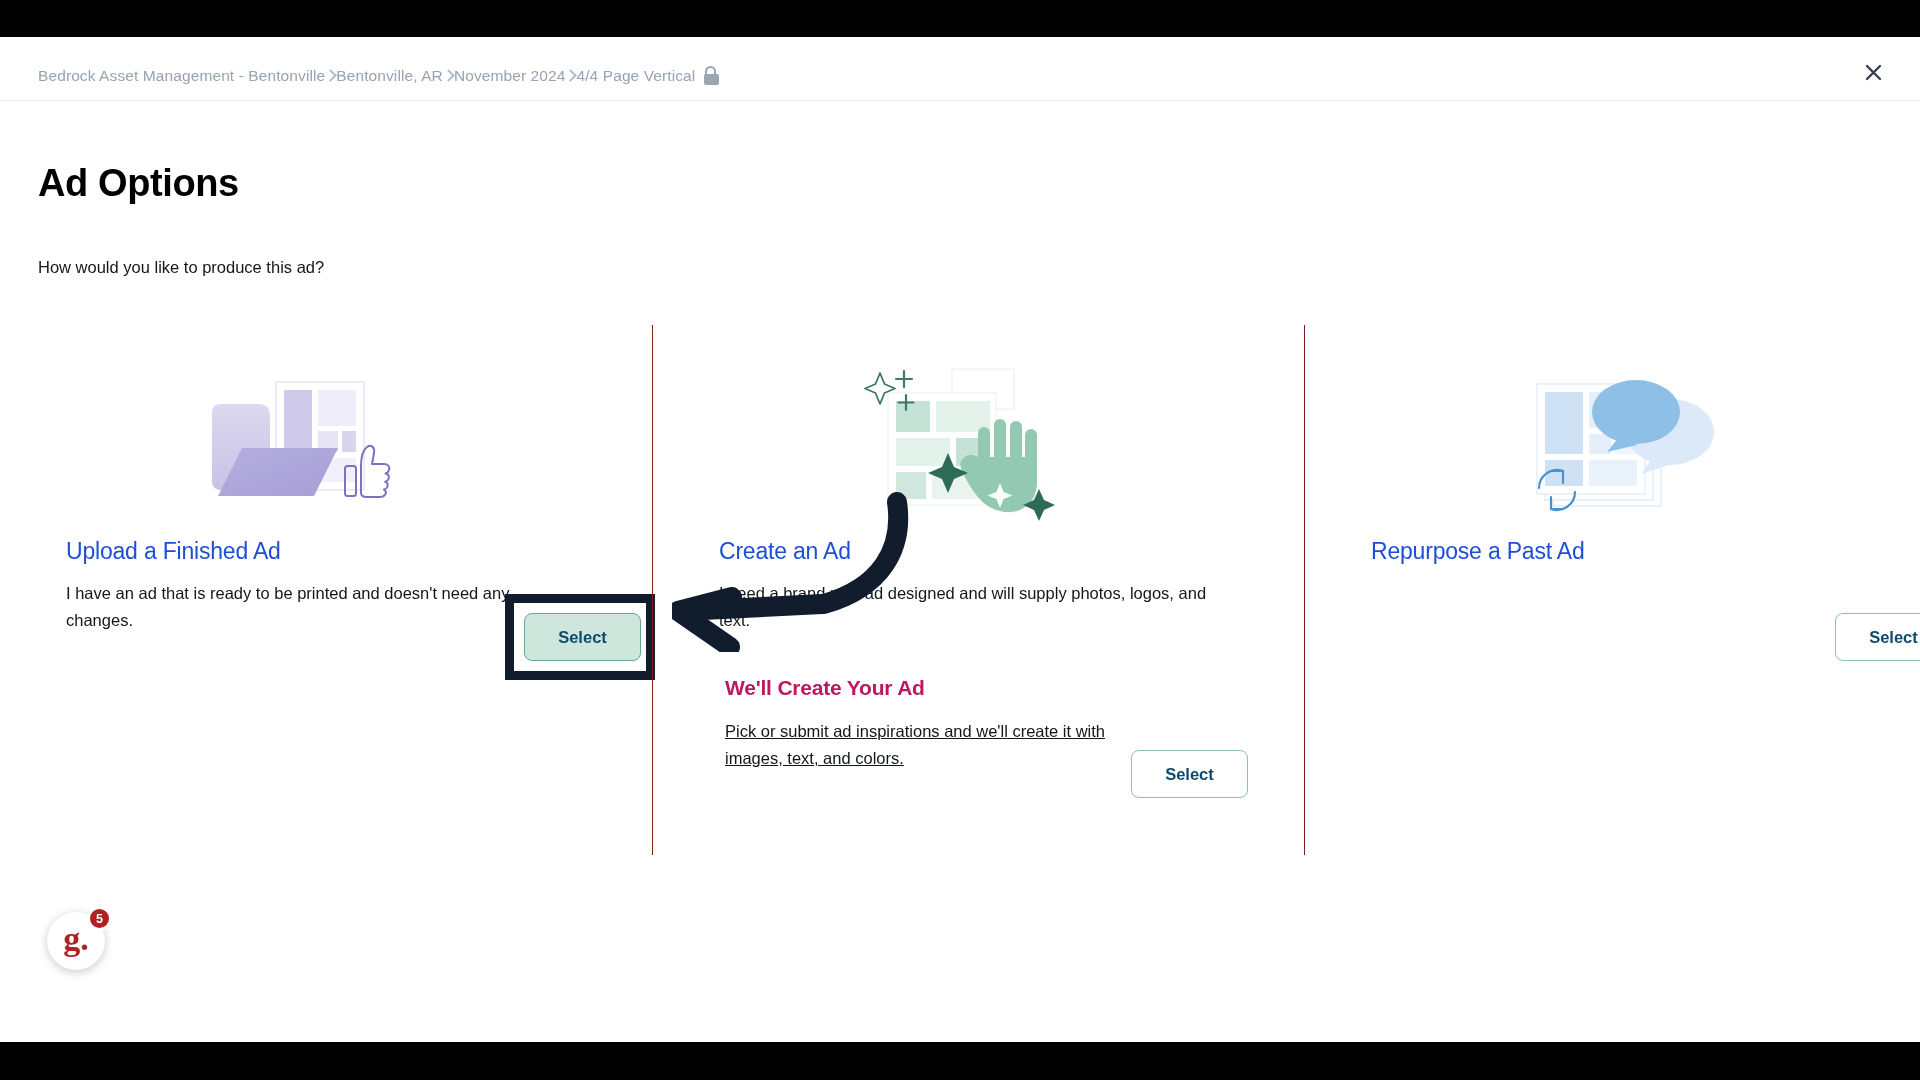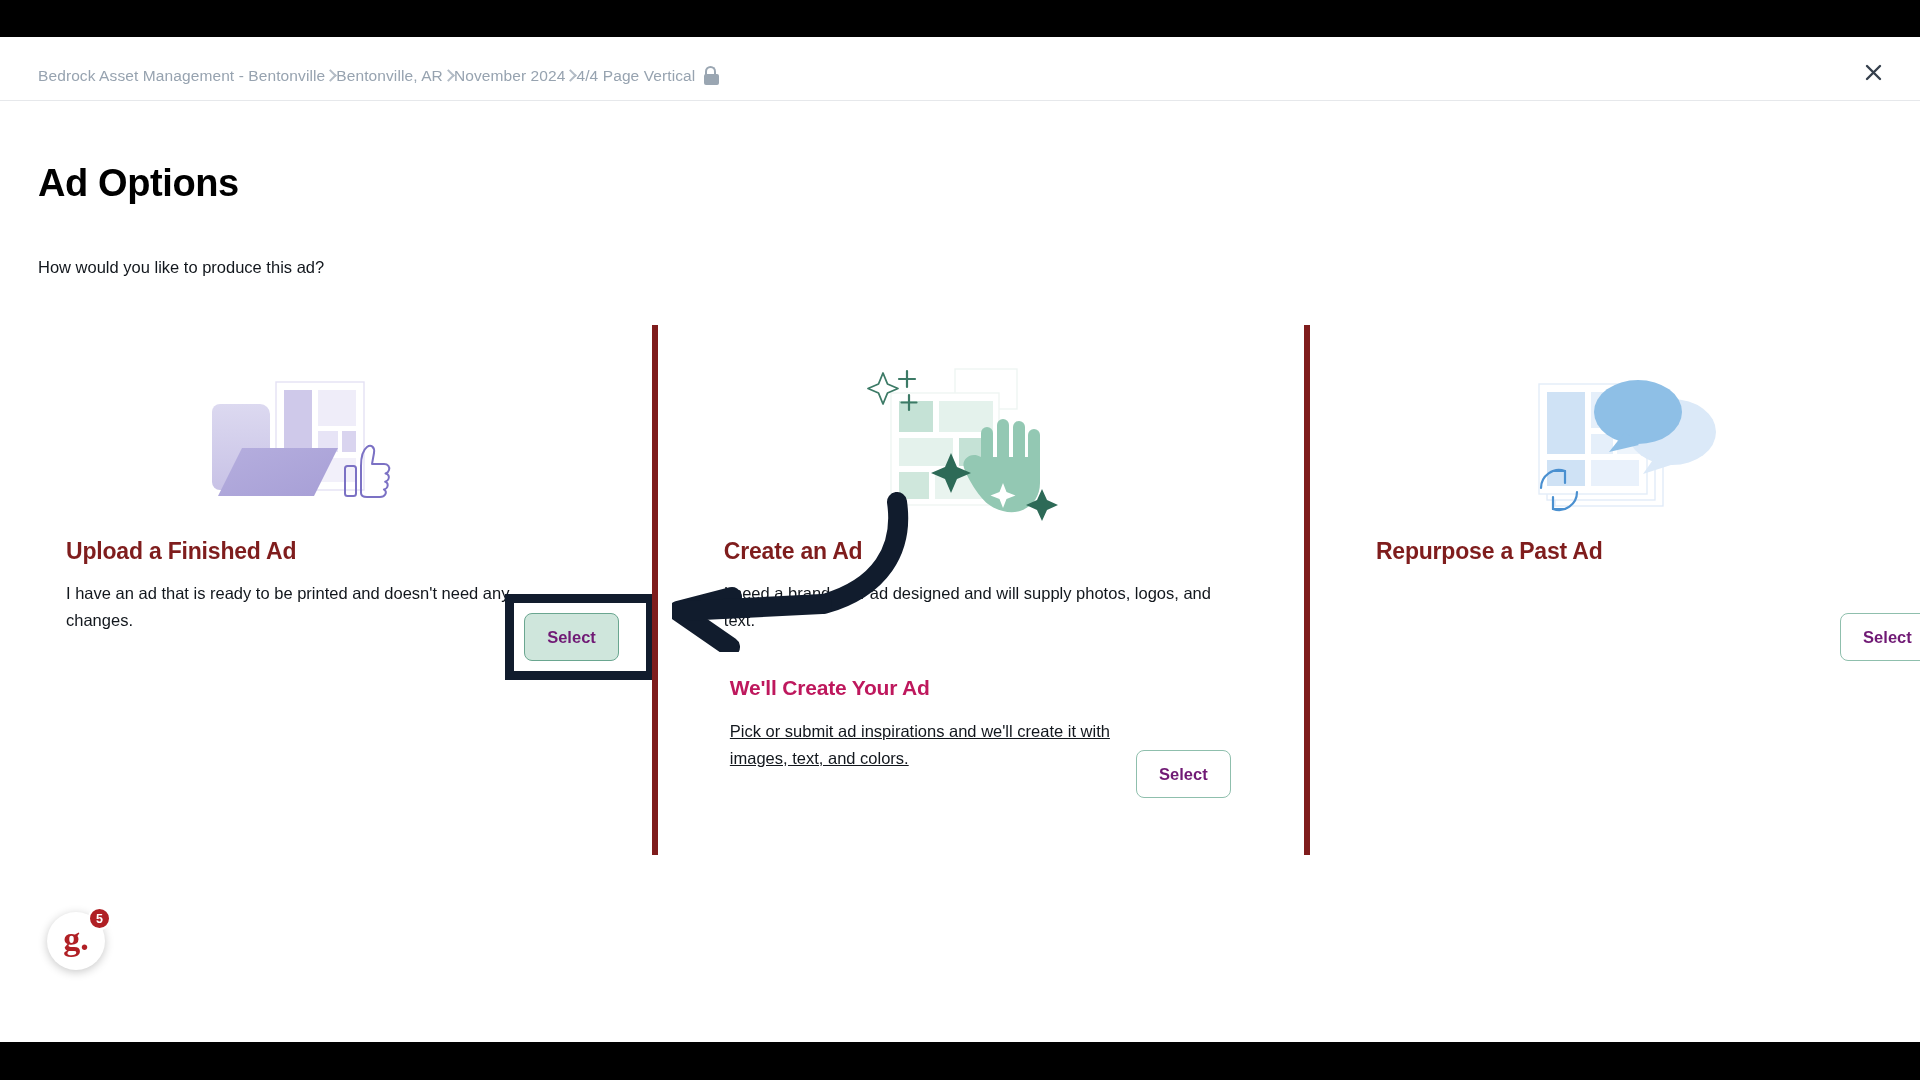--- a/index.html
+++ b/index.html
@@ -114,58 +114,58 @@
     width: 1920px;
     height: 530px;
     display: flex;
   }
   .option-card {
     position: relative;
     width: 640px;
     height: 530px;
     padding: 0;
   }
-  .option-card + .option-card { border-left: 6px solid #7f1d1d; margin-left: 36px; }
+  .option-card + .option-card { border-left: 1px solid #7f1d1d; margin-left: 36px; }
 
   .illus {
     position: relative;
     height: 205px;
     display: flex;
     align-items: flex-end;
     justify-content: center;
   }
   .illus svg { display: block; }
 
   .card-title {
     position: absolute;
     top: 213px;
     left: 66px;
     font-size: 23px;
-    font-weight: 700;
-    color: #7f1d1d;
+    font-weight: 400;
+    color: #1d4ed8;
     letter-spacing: -0.2px;
   }
   .card-desc {
     position: absolute;
     top: 255px;
     left: 66px;
     width: 508px;
     font-size: 16.5px;
     line-height: 1.62;
     color: #12171d;
   }
 
   .select-btn {
     position: absolute;
-    width: 95px;
+    width: 117px;
     height: 48px;
     border-radius: 8px;
     border: 1.5px solid #8fbfad;
     background: #ffffff;
-    color: #701a75;
+    color: #0c4a6e;
     font-size: 16.5px;
     font-weight: 700;
     font-family: "Liberation Sans", sans-serif;
     display: flex;
     align-items: center;
     justify-content: center;
     cursor: pointer;
   }
   .select-btn.filled {
     background: #cfe6dc;

